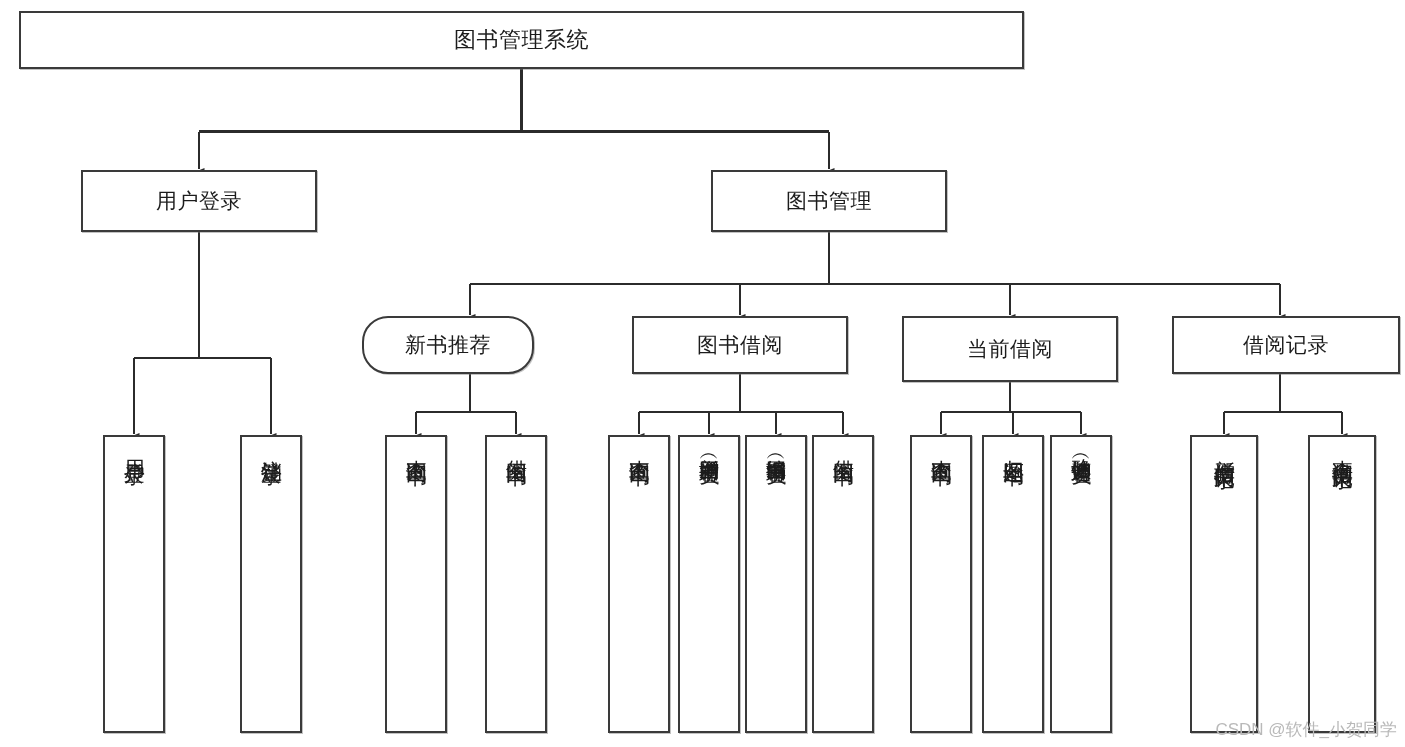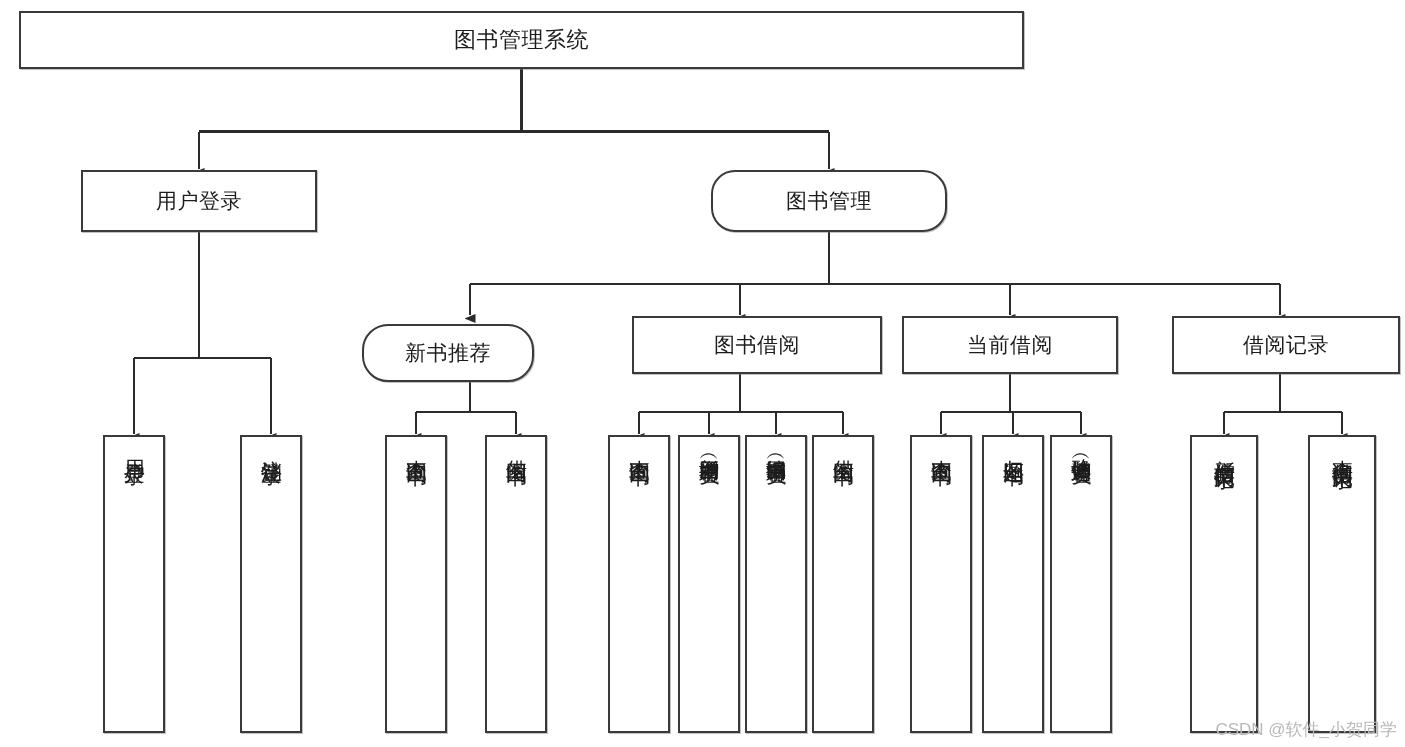--- a/index.html
+++ b/index.html
@@ -131,30 +131,30 @@
       </g>
   </svg>
 
   <div id="nodes">
       <div class="node horiz root" style="left: 19px; top: 11px; width: 1005px; height: 58px;">
         <span class="label">图书管理系统</span>
       </div>
       <div class="node horiz" style="left: 81px; top: 170px; width: 236px; height: 62px;">
         <span class="label">用户登录</span>
       </div>
-      <div class="node horiz" style="left: 711px; top: 170px; width: 236px; height: 62px; border-radius: 24px;">
+      <div class="node horiz" style="left: 711px; top: 170px; width: 236px; height: 62px;">
         <span class="label">图书管理</span>
       </div>
-      <div class="node horiz" style="left: 362px; top: 324px; width: 172px; height: 58px; border-radius: 26px;">
+      <div class="node horiz" style="left: 362px; top: 316px; width: 172px; height: 58px; border-radius: 26px;">
         <span class="label">新书推荐</span>
       </div>
-      <div class="node horiz" style="left: 632px; top: 316px; width: 250px; height: 58px;">
+      <div class="node horiz" style="left: 632px; top: 316px; width: 216px; height: 58px;">
         <span class="label">图书借阅</span>
       </div>
-      <div class="node horiz" style="left: 902px; top: 316px; width: 216px; height: 58px;">
+      <div class="node horiz" style="left: 902px; top: 316px; width: 216px; height: 66px;">
         <span class="label">当前借阅</span>
       </div>
       <div class="node horiz" style="left: 1172px; top: 316px; width: 228px; height: 58px;">
         <span class="label">借阅记录</span>
       </div>
       <div class="node vert" style="left: 103px; top: 435px; width: 62px; height: 298px;">
         <span class="label">用户登录</span>
       </div>
       <div class="node vert" style="left: 240px; top: 435px; width: 62px; height: 298px;">
         <span class="label">注销登录</span>

